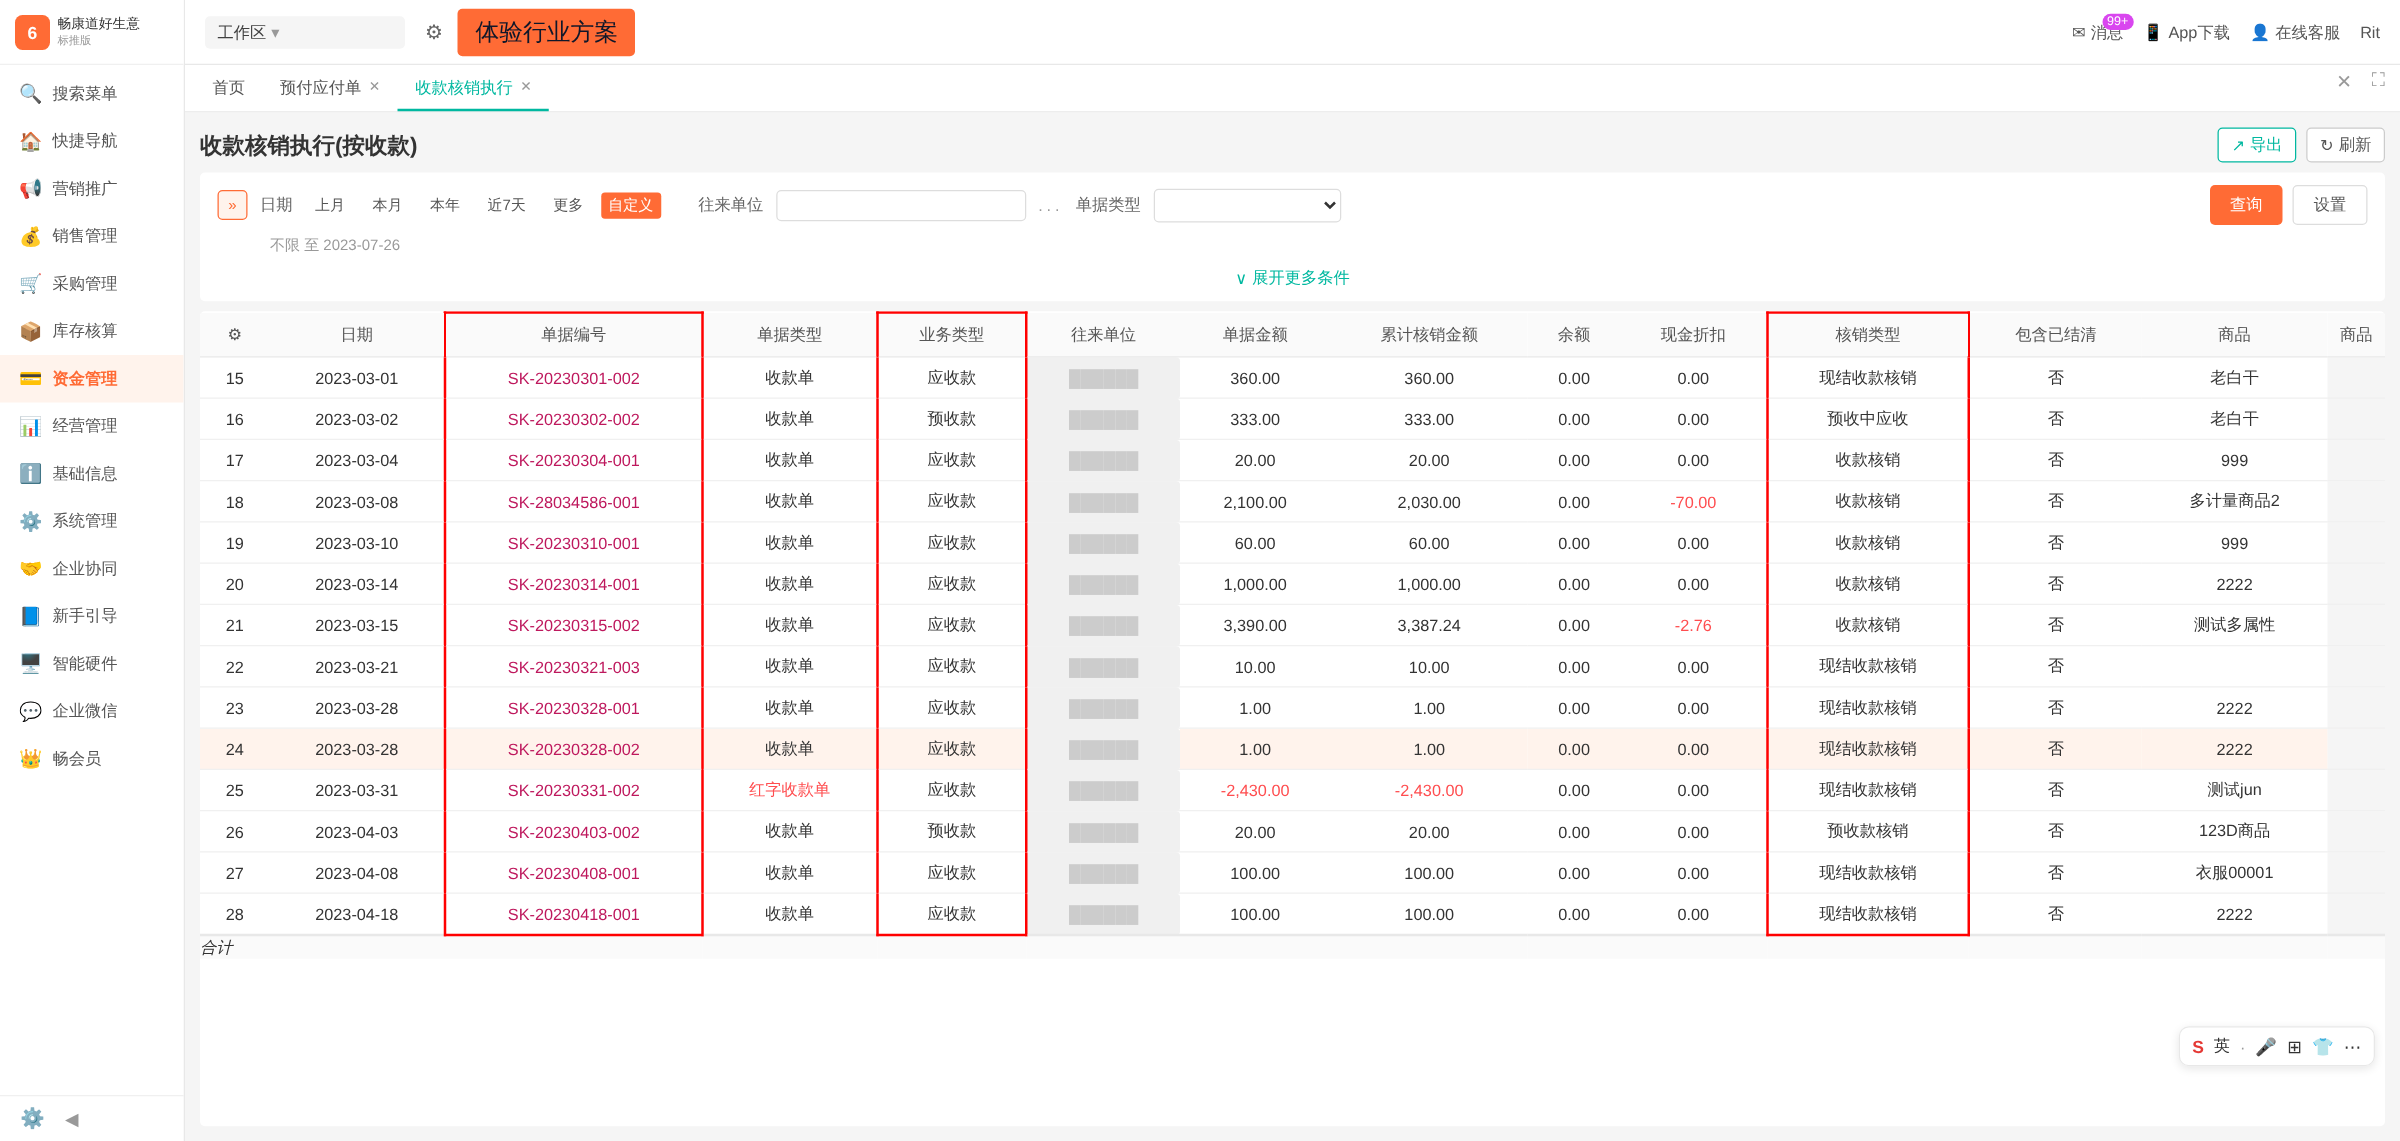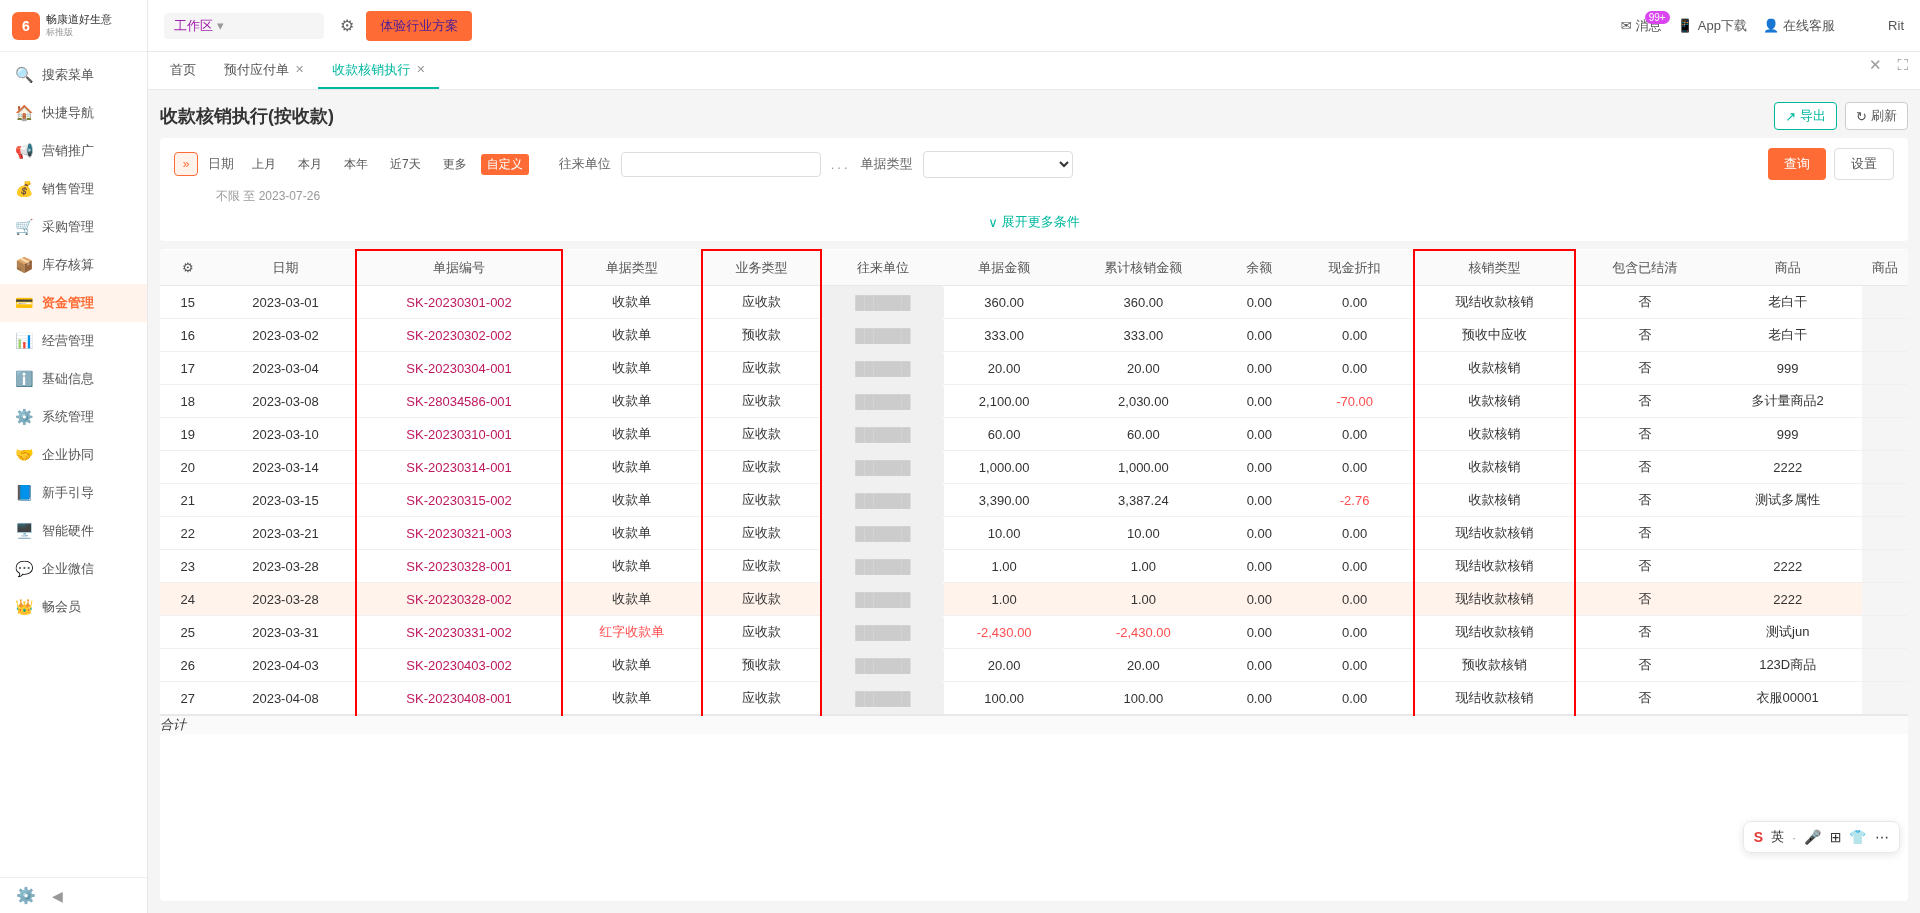--- a/index.html
+++ b/index.html
@@ -70,44 +70,44 @@
     }
     .topbar-workspace {
       display: flex;
       align-items: center;
       gap: 4px;
       background: #f5f5f5;
       padding: 4px 10px;
       border-radius: 4px;
       min-width: 160px;
     }
-    .topbar-workspace-text { font-size: 13px; color: #a21caf; }
+    .topbar-workspace-text { font-size: 13px; color: #404040; }
     .topbar-gear { font-size: 16px; color: #666; cursor: pointer; margin-left: 4px; }
     .topbar-solution-btn {
       background: #ff6b35;
-      color: #4c1d95;
+      color: #0f172a;
       border: none;
       padding: 6px 14px;
       border-radius: 4px;
-      font-size: 13px;
+      font-size: 19px;
       cursor: pointer;
     }
     .topbar-right { margin-left: auto; display: flex; align-items: center; gap: 16px; }
     .topbar-msg { display: flex; align-items: center; gap: 4px; color: #555; font-size: 13px; cursor: pointer; position: relative; }
     .topbar-badge {
       background: #d946ef;
       color: #fff;
       font-size: 10px;
       padding: 1px 4px;
       border-radius: 8px;
       position: absolute;
       top: -6px; right: -8px;
     }
     .topbar-app, .topbar-service { display: flex; align-items: center; gap: 4px; color: #555; font-size: 13px; cursor: pointer; }
-    .topbar-user { font-size: 13px; color: #555; margin-left: 37px; }
+    .topbar-user { font-size: 13px; color: #555; }
 
     
     .tabbar {
       height: 38px;
       background: #fff;
       border-bottom: 1px solid #e8e8e8;
       display: flex;
       padding: 0 8px;
       flex-shrink: 0;
     }
@@ -694,20 +694,36 @@
               <td style="color: rgb(204, 204, 204); background: rgb(240, 240, 240); border-radius: 3px;">██████</td>
               <td>100.00</td>
               <td>100.00</td>
               <td>0.00</td>
               <td>0.00</td>
               <td class="td-verify-type">现结收款核销</td>
               <td>否</td>
               <td>衣服00001</td>
               <td style="width: 40px; height: 30px; background: rgb(245, 245, 245);"></td>
             </tr>
+            <tr class="last-data-row">
+              <td>28</td>
+              <td>2023-04-18</td>
+              <td class="td-order-no"><a class="cell-link" href="#">SK-20230418-001</a></td>
+              <td>收款单</td>
+              <td class="td-biz-type">应收款</td>
+              <td style="color: rgb(204, 204, 204); background: rgb(240, 240, 240); border-radius: 3px;">██████</td>
+              <td>100.00</td>
+              <td>100.00</td>
+              <td>0.00</td>
+              <td>0.00</td>
+              <td class="td-verify-type">现结收款核销</td>
+              <td>否</td>
+              <td>2222</td>
+              <td style="width: 40px; height: 30px; background: rgb(245, 245, 245);"></td>
+            </tr>
           </tbody>
         <tfoot>
           <tr class="table-footer">
             <td colspan="2">合计</td>
             <td></td>
             <td></td>
             <td></td>
             <td></td>
             <td></td>
             <td></td>

